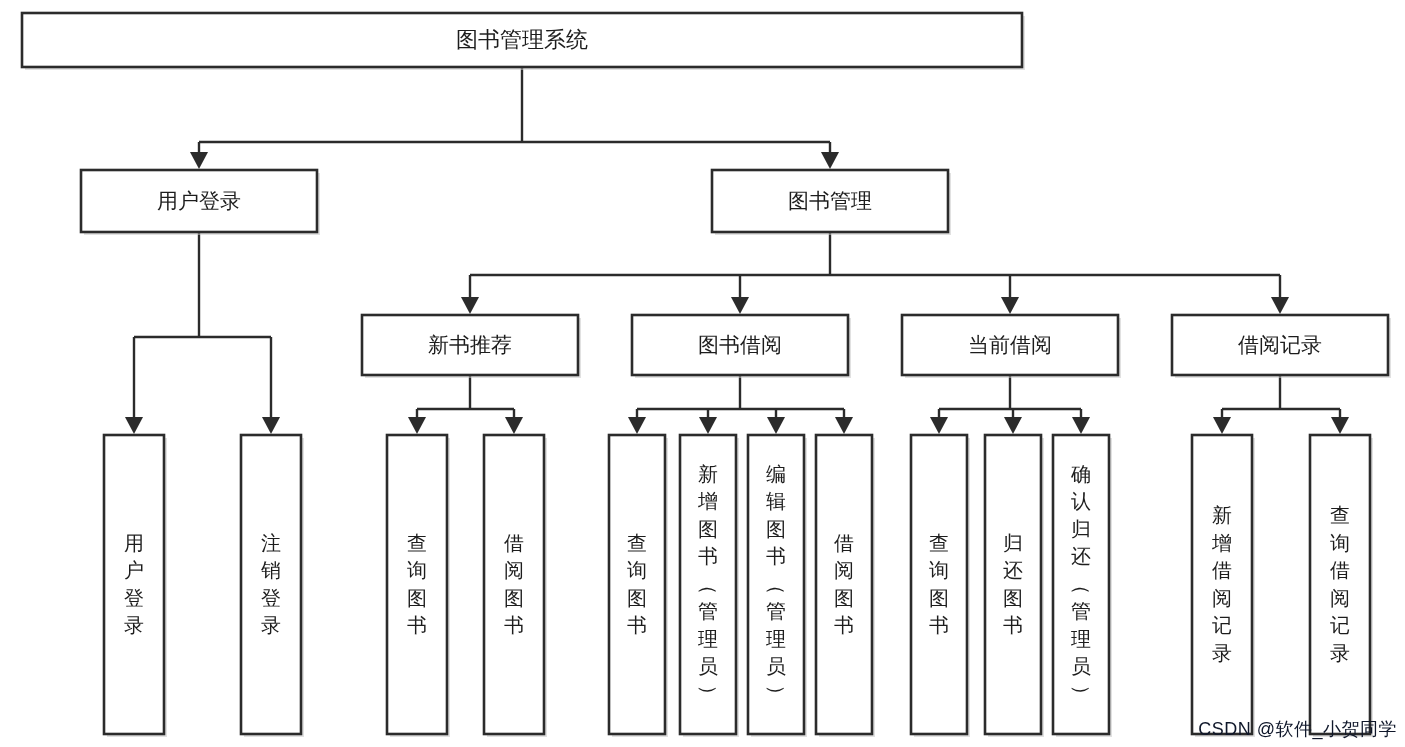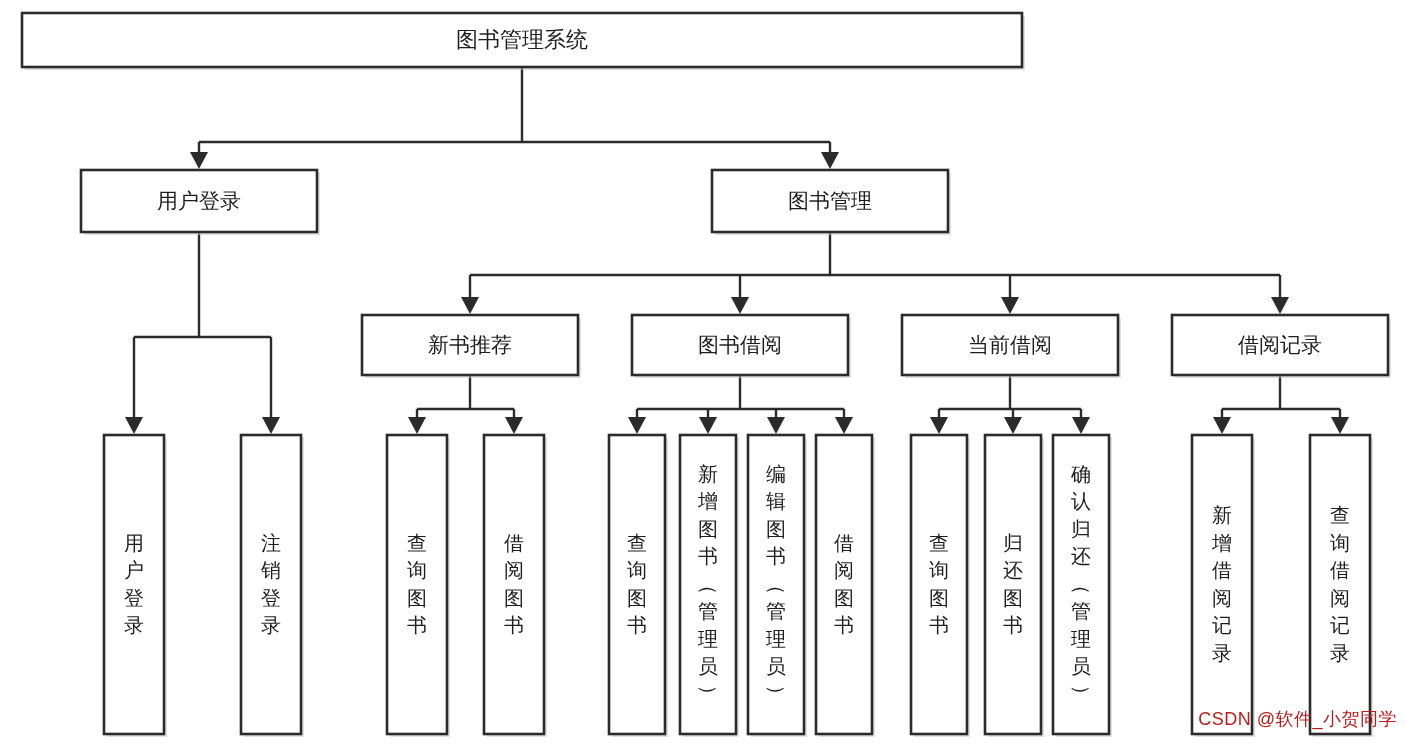--- a/index.html
+++ b/index.html
@@ -56,24 +56,24 @@
   }
   .leaf-label {
     font-family: "Liberation Sans", "DejaVu Sans", sans-serif;
     fill: #1d1d1d;
     font-size: 20px;
     text-anchor: middle;
   }
   .watermark {
     position: absolute;
     right: 8px;
-    bottom: 16px;
+    bottom: 6px;
     font-family: "Liberation Sans", "DejaVu Sans", sans-serif;
     font-size: 18px;
-    color: #b91c1c;
+    color: #0f172a;
     white-space: nowrap;
     letter-spacing: .5px;
     margin-left: 8px;
   }
 </style>
 </head>
 <body>
 
 <div id="diagram-root">
   <svg class="diagram-canvas" viewBox="0 0 1405 747" xmlns="http://www.w3.org/2000/svg">

